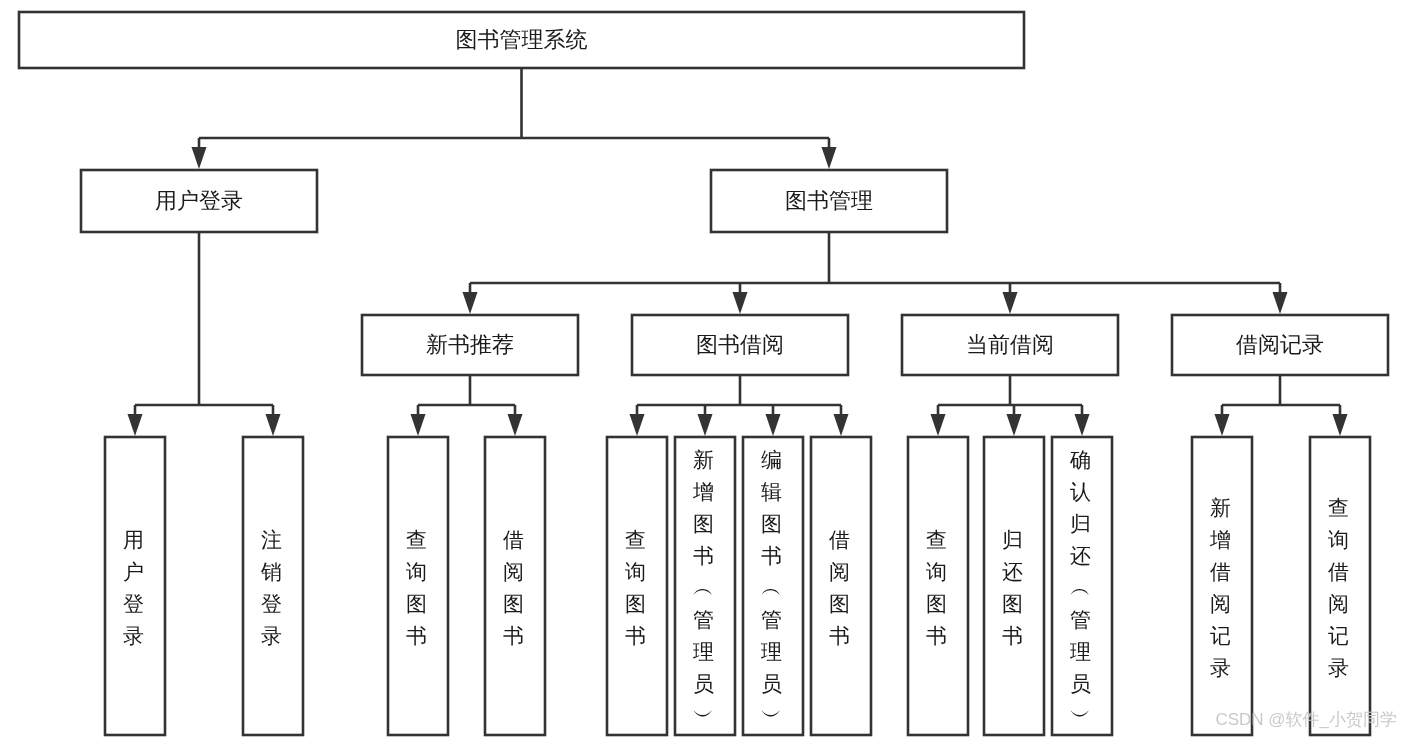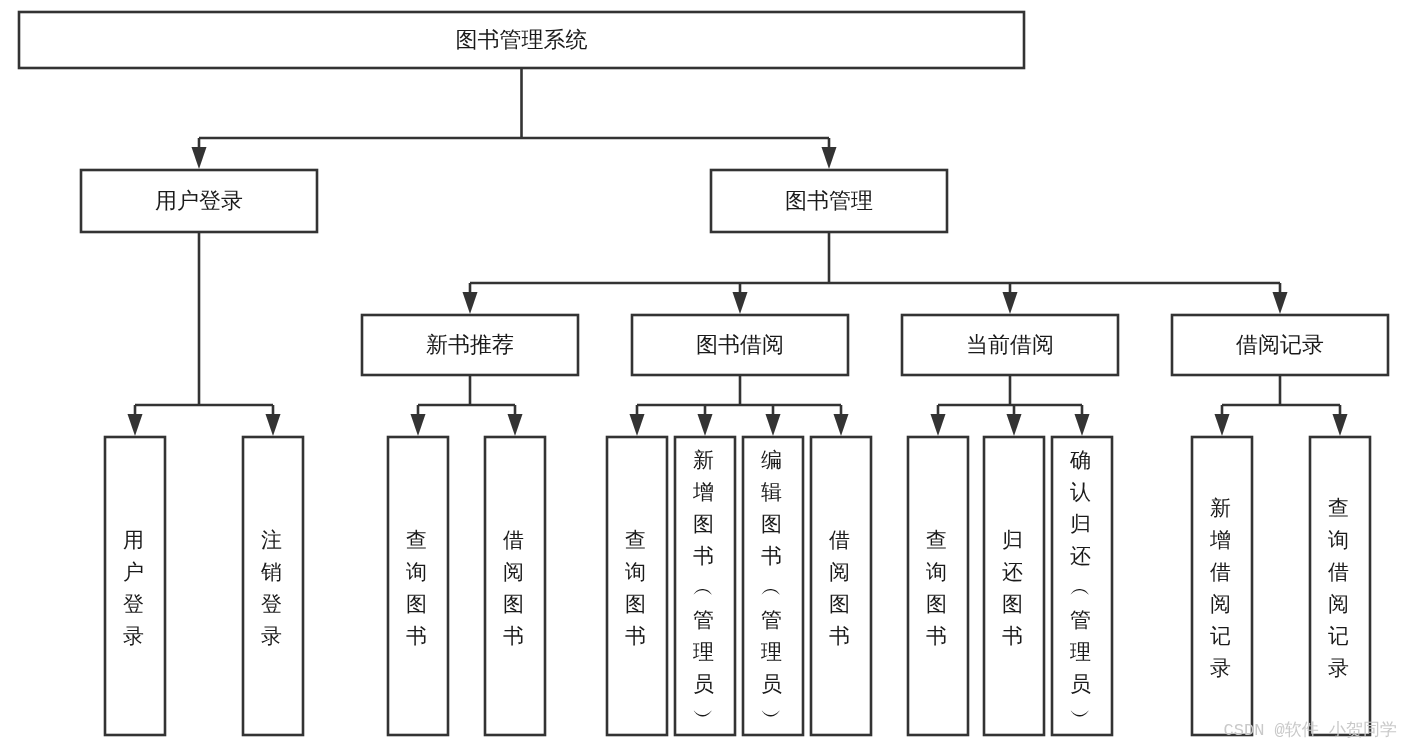--- a/index.html
+++ b/index.html
@@ -51,22 +51,22 @@
     stroke-width: 2.6;
     fill: none;
   }
   .arrow-head {
     fill: #333333;
     stroke: none;
   }
   .watermark {
     position: absolute;
     right: 8px;
-    bottom: 6px;
-    font-family: Liberation Mono, monospace;
+    bottom: 16px;
+    font-family: Liberation Sans, sans-serif;
     font-size: 17px;
     color: #c9c9c9;
     white-space: nowrap;
     user-select: none;
   }
 </style>
 </head>
 <body>
 
 <div id="diagram-root">

